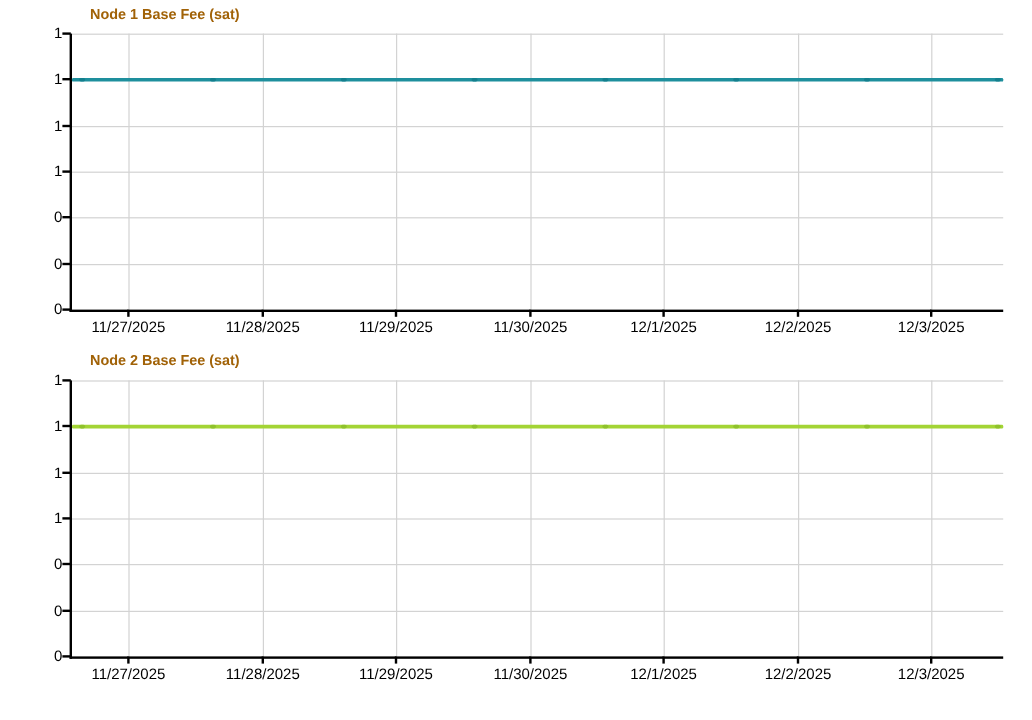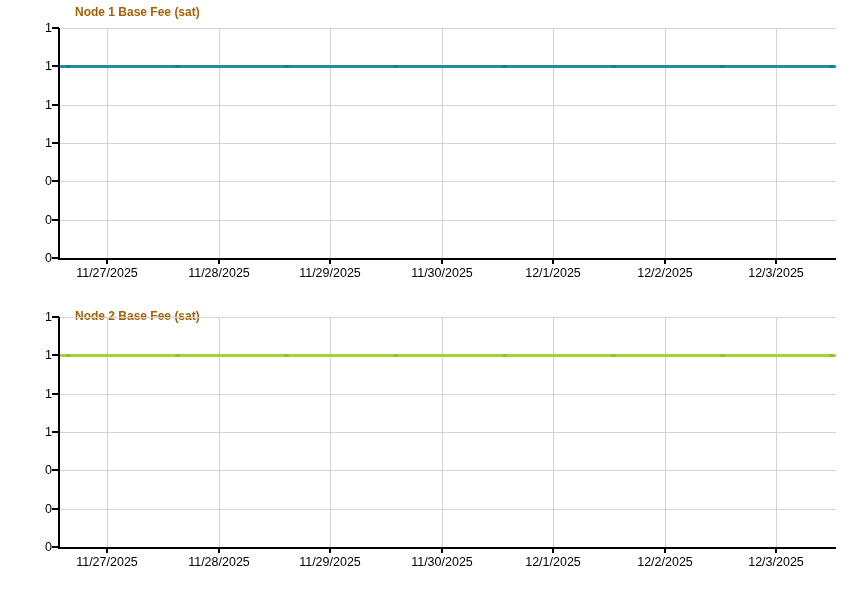--- a/index.html
+++ b/index.html
@@ -8,21 +8,21 @@
     font-family:"Liberation Sans", sans-serif;color:#000;overflow:hidden;
   }
   .chart{position:absolute;left:0;width:860px;}
   #chart-0{top:0;height:290px;}
   #chart-1{top:0;height:310px;}
   .chart-title{
     position:absolute;left:75px;font-size:12px;font-weight:bold;color:#a16207;
     white-space:nowrap;
   }
   #chart-0 .chart-title{top:5px;}
-  #chart-1 .chart-title{top:309px;}
+  #chart-1 .chart-title{top:293px;}
   .plot{
     position:absolute;left:58px;width:776px;height:230px;
     border-left:2px solid #000;border-bottom:2px solid #000;
     box-sizing:content-box;
   }
   #chart-0 .plot{top:28px;}
   #chart-1 .plot{top:317px;}
   .gridline-h{position:absolute;left:0;width:776px;height:1px;background:#d3d3d3;}
   .gridline-v{position:absolute;top:0;width:1px;height:230px;background:#d3d3d3;}
   .ytick{position:absolute;left:-8px;width:7px;height:2px;background:#000;}

